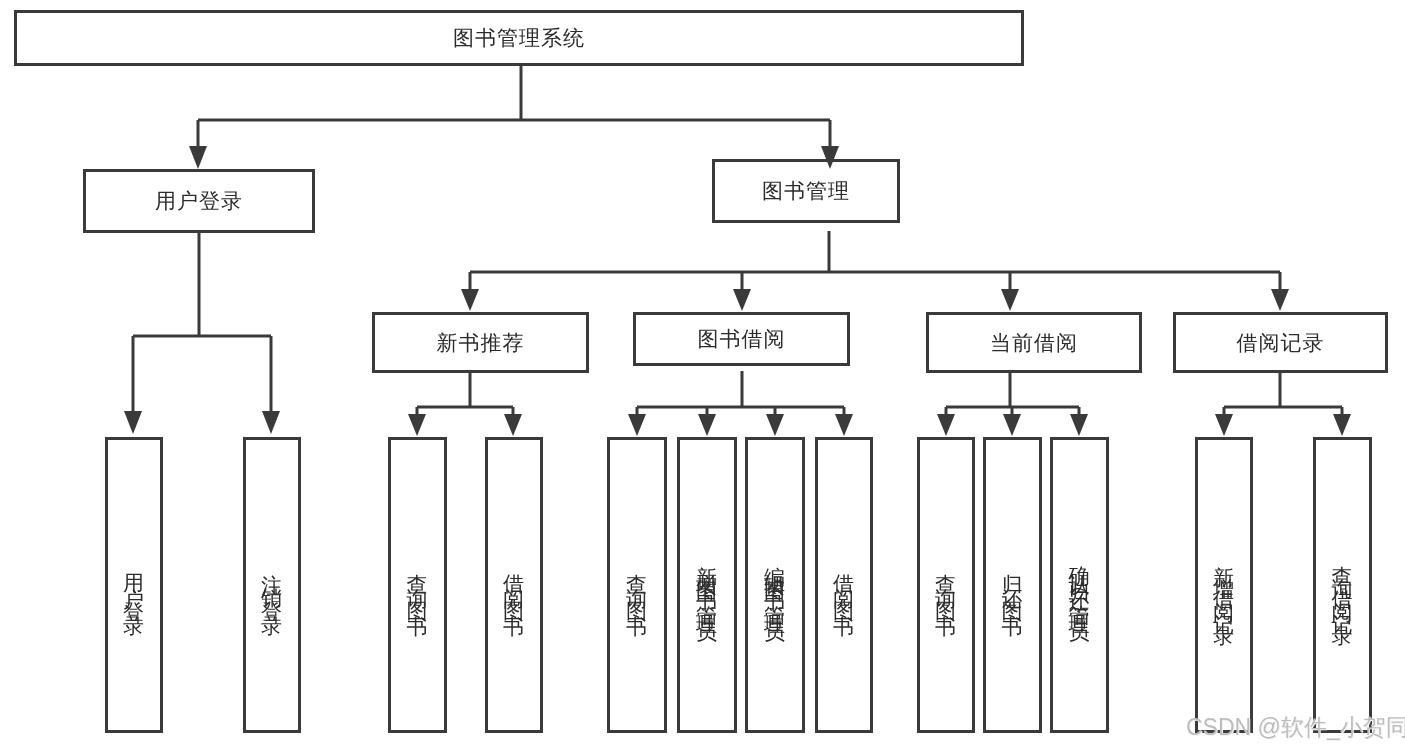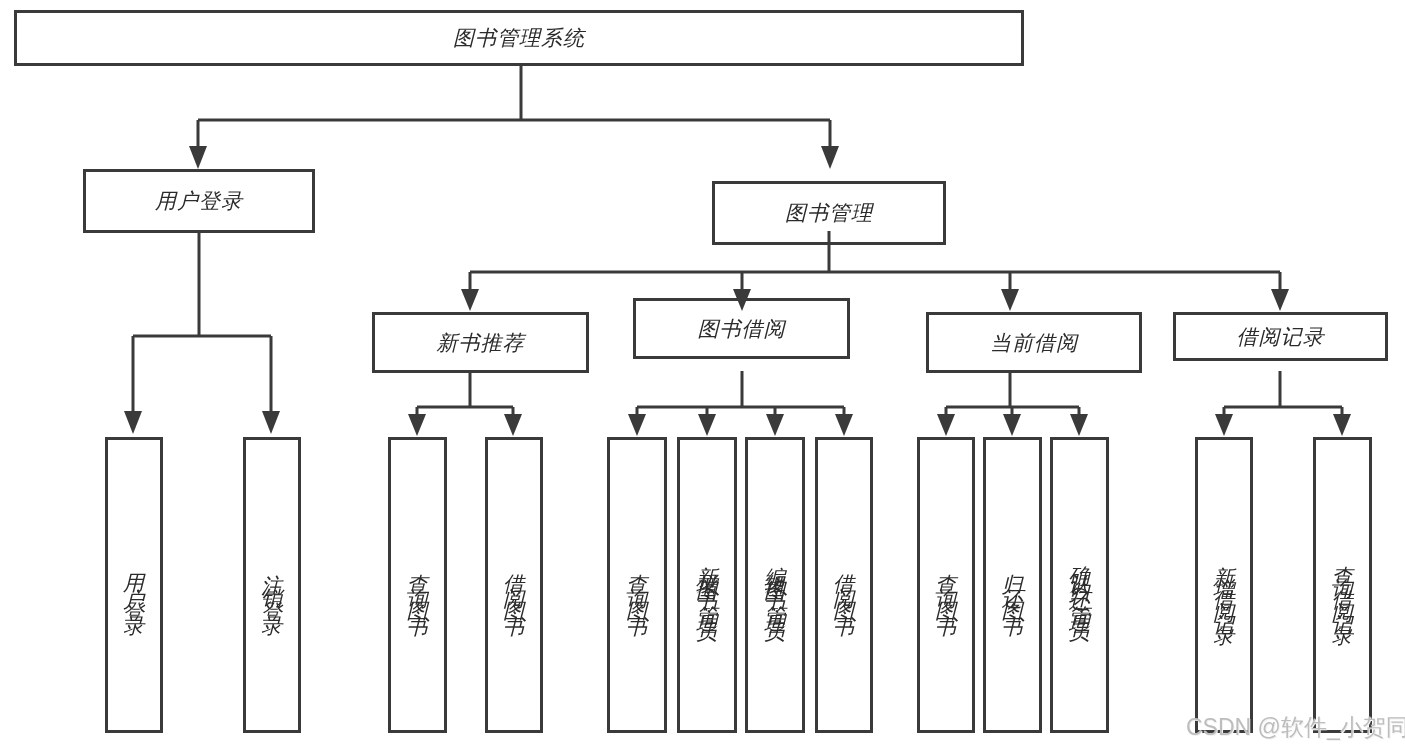--- a/index.html
+++ b/index.html
@@ -26,21 +26,20 @@
   }
   .node {
     position: absolute;
     box-sizing: border-box;
     border: 3px solid #3a3a3a;
     background: #ffffff;
     display: flex;
     align-items: center;
     justify-content: center;
     z-index: 1;
-    font-style: italic;
   }
   .h-node span {
     font-size: 21px;
     color: #2b2b2b;
     letter-spacing: 1px;
     white-space: nowrap;
   }
   .v-node span {
     writing-mode: vertical-rl;
     text-orientation: mixed;
@@ -101,34 +100,34 @@
     </g>
   </svg>
 
   <div class="node h-node" style="left:14px; top:10px; width:1010px; height:56px;">
     <span>图书管理系统</span>
   </div>
 
   <div class="node h-node" style="left:83px; top:169px; width:232px; height:64px;">
     <span>用户登录</span>
   </div>
-  <div class="node h-node" style="left:712px; top:181px; width:234px; height:64px;">
+  <div class="node h-node" style="left:712px; top:159px; width:188px; height:64px;">
     <span>图书管理</span>
   </div>
 
   <div class="node h-node" style="left:362px; top:312px; width:217px; height:61px;margin-left:10px;">
     <span>新书推荐</span>
   </div>
-  <div class="node h-node" style="left:633px; top:298px; width:217px; height:61px;text-align:right;">
+  <div class="node h-node" style="left:633px; top:312px; width:217px; height:54px;text-align:right;">
     <span>图书借阅</span>
   </div>
   <div class="node h-node" style="left:902px; top:312px; width:216px; height:61px;margin-left:24px;">
     <span>当前借阅</span>
   </div>
-  <div class="node h-node" style="left:1173px; top:312px; width:215px; height:49px;">
+  <div class="node h-node" style="left:1173px; top:312px; width:215px; height:61px;">
     <span>借阅记录</span>
   </div>
 
   <div class="node v-node" style="left:105px; top:437px; width:58px; height:296px;">
     <span class="ls-wide">用户登录</span>
   </div>
   <div class="node v-node" style="left:243px; top:437px; width:58px; height:296px;">
     <span class="ls-wide">注销登录</span>
   </div>
 

